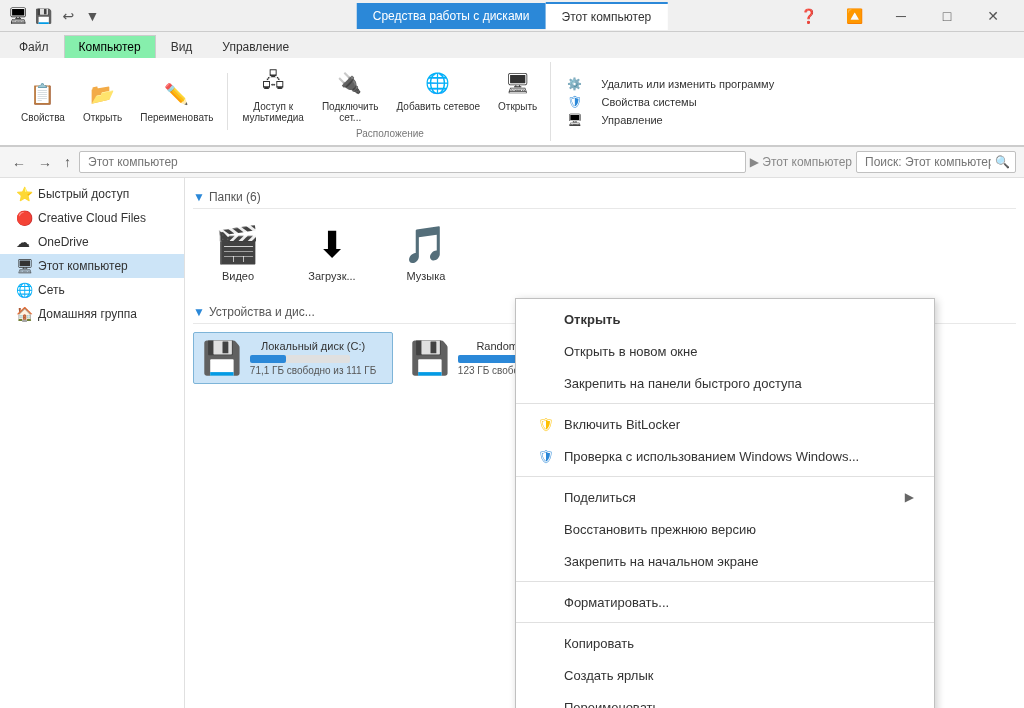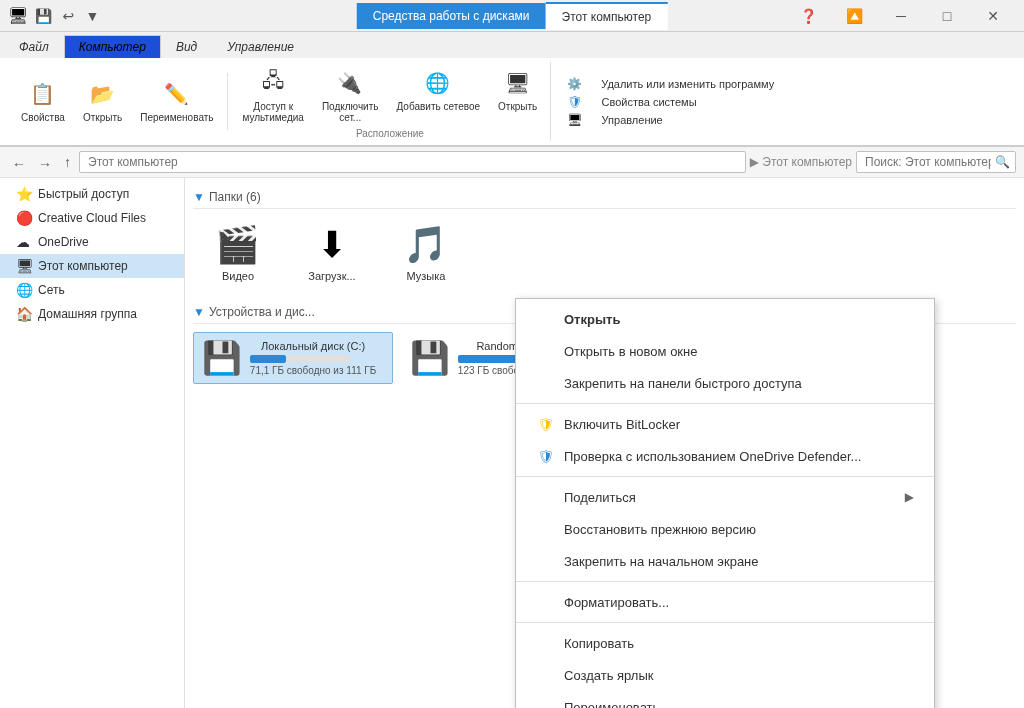--- a/index.html
+++ b/index.html
@@ -53,24 +53,23 @@
       align-items: flex-end;
       padding-left: 4px;
     }
     .ribbon-tab {
       padding: 4px 14px;
       font-size: 12px;
       cursor: pointer;
       color: #333;
       border: 1px solid transparent;
       border-bottom: none;
-      font-style: italic;
     }
     .ribbon-tab.active {
-      background: #1d4ed8;
+      background: #86efac;
       border-color: #ccc;
       color: #000;
     }
     .ribbon-content {
       background: #fff;
       border-bottom: 1px solid #ccc;
       padding: 4px 8px;
       display: flex;
       align-items: center;
       gap: 2px;
@@ -495,21 +494,21 @@
         <div class="ctx-separator"></div>
         <div class="ctx-item">
           <div class="ctx-item-left">
             <span class="ctx-icon bitlocker-icon">🛡</span>
             <span>Включить BitLocker</span>
           </div>
         </div>
         <div class="ctx-item">
           <div class="ctx-item-left">
             <span class="ctx-icon defender-icon">🛡</span>
-            <span>Проверка с использованием OneDrive Defender...</span>
+            <span>Проверка с использованием Windows Windows...</span>
           </div>
         </div>
         <div class="ctx-separator"></div>
         <div class="ctx-item">
           <div class="ctx-item-left">
             <span class="ctx-icon"></span>
             <span>Поделиться</span>
           </div>
           <span class="ctx-arrow">▶</span>
         </div>

